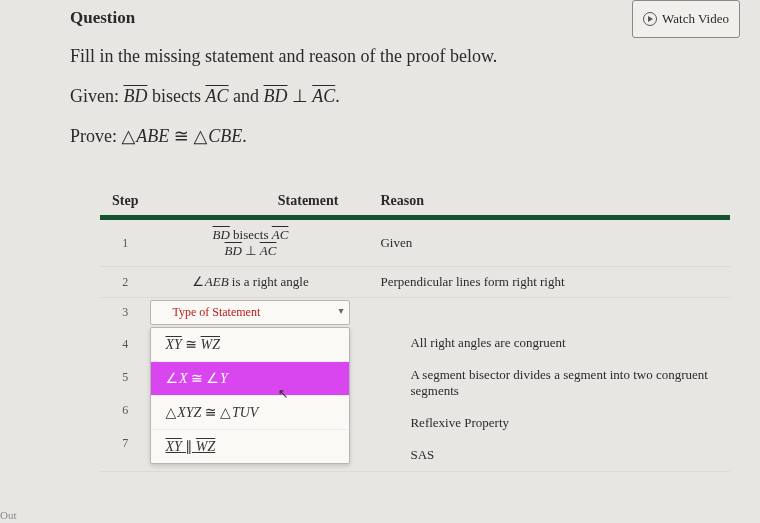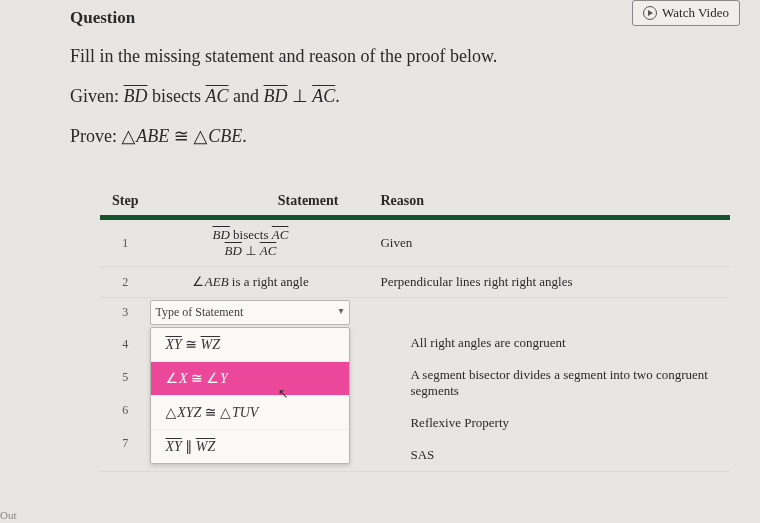--- a/index.html
+++ b/index.html
@@ -10,21 +10,21 @@
       height: 523px;
       overflow: hidden;
       position: relative;
       color: #2a2a2a;
     }
     .watch-video {
       position: absolute;
       top: 0;
       right: 20px;
       border: 1px solid #888;
-      padding: 4px 10px;
+      padding: 10px 10px;
       font-size: 13px;
       background: #f0efec;
       border-radius: 3px;
       display: flex;
       align-items: center;
       gap: 5px;
     }
     .watch-video .circ {
       display: inline-flex;
       width: 14px; height: 14px;
@@ -78,23 +78,23 @@
       padding: 7px 12px;
       vertical-align: middle;
       border-bottom: 1px solid #ddd9d4;
     }
     td.step { text-align: center; color: #555; font-size: 12px;}
     td.stmt { text-align: center; font-style: italic;}
     td.reason { padding-left: 30px; font-size: 13px;}
     .dropdown-closed {
       border: 1px solid #b8b6b2;
       background: #faf9f6;
-      padding: 4px 4px;
+      padding: 4px 21px;
       font-style: normal;
-      color: #404040;
+      color: #b91c1c;
       text-align: left;
       position: relative;
       border-radius: 2px;
       font-size: 12px;
     }
     .dropdown-closed::after {
       content: "▾";
       position: absolute;
       right: 6px;
       top: 4px;
@@ -110,23 +110,23 @@
       border-radius: 2px;
       box-shadow: 0 2px 4px rgba(0,0,0,0.15);
     }
     .opt {
       padding: 8px 14px;
       font-style: italic;
       font-size: 14px;
       color: #333;
       border-bottom: 1px solid #eee;
     }
-    .opt:last-child { border-bottom: none;}
+    .opt:last-child { border-bottom: none; text-decoration: underline;}
     .opt.selected {
-      background: #ec4899;
+      background: #d946ef;
       color: #fff;
     }
     .opt .cursor {
       position: absolute;
       font-size: 13px;
       margin-top: 16px;
       margin-left: 50px;
       color: #333;
       font-style: normal;
     }
@@ -180,21 +180,21 @@
       <td class="step">1</td>
       <td class="stmt">
         <span class="overline-n">BD</span><span style="font-style:normal"> bisects </span><span class="overline-n">AC</span><br>
         <span class="overline-n">BD</span><span style="font-style:normal"> ⊥ </span><span class="overline-n">AC</span>
       </td>
       <td class="reason">Given</td>
     </tr>
     <tr>
       <td class="step">2</td>
       <td class="stmt"><span class="ang-sym">AEB</span><span style="font-style:normal"> is a right angle</span></td>
-      <td class="reason">Perpendicular lines right right angles</td>
+      <td class="reason">Perpendicular lines form right right</td>
     </tr>
     <tr class="row3">
       <td class="step">3</td>
       <td class="stmt dd-cell">
         <div class="dropdown-closed">
           <span>Type of Statement</span>
         </div>
       </td>
       <td class="reason"></td>
     </tr>

